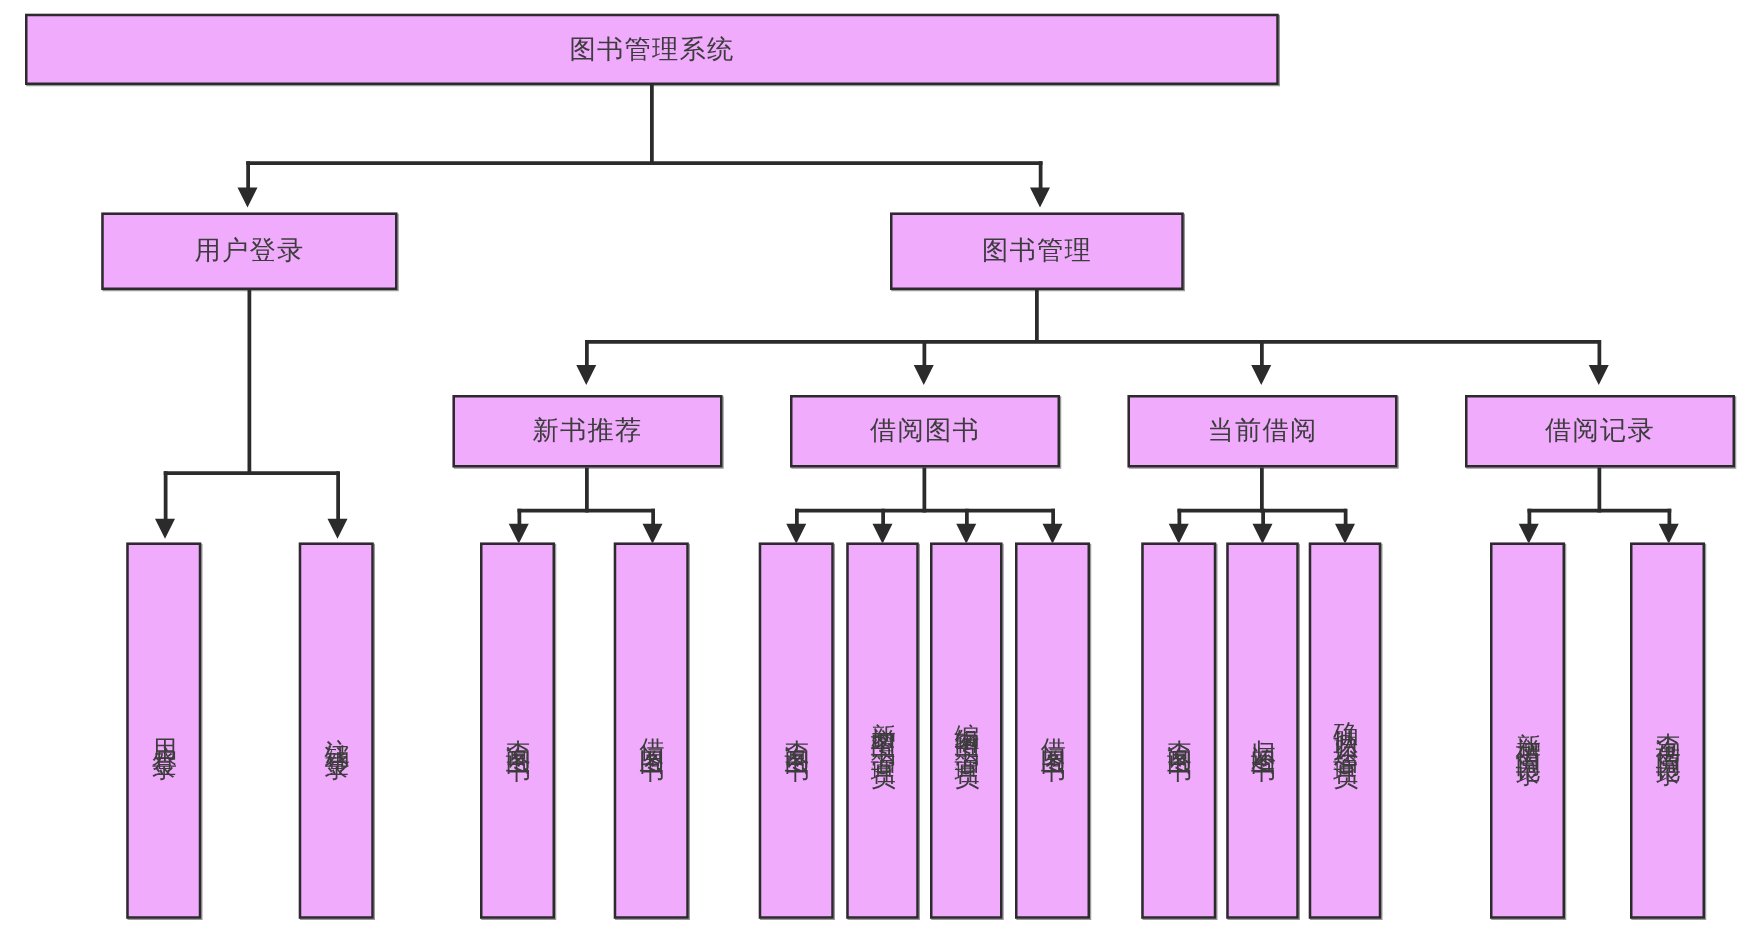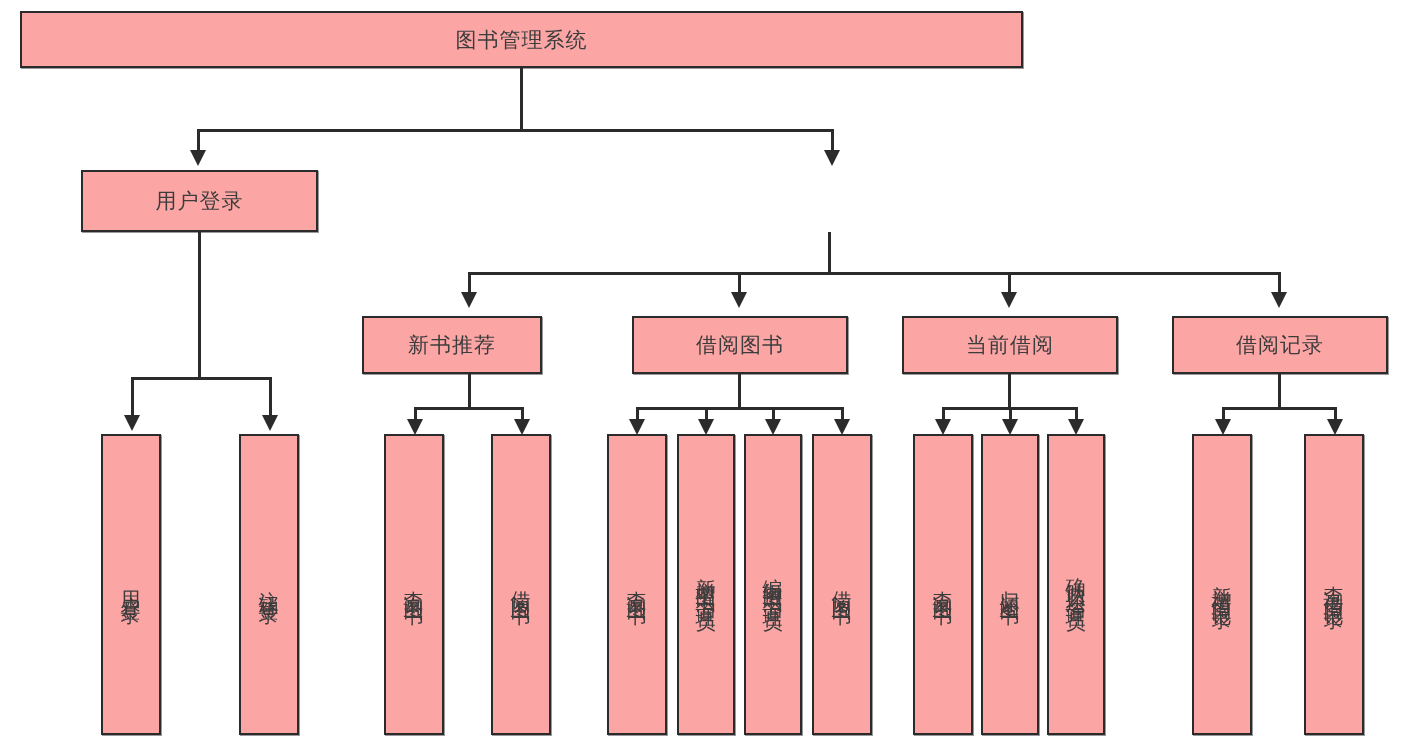--- a/index.html
+++ b/index.html
@@ -15,21 +15,21 @@
     position: relative;
     width: 1405px;
     height: 747px;
     background: #ffffff;
     overflow: hidden;
   }
   
   .node {
     position: absolute;
     box-sizing: border-box;
-    background: #fca5a5;
+    background: #f0abfc;
     border: 2px solid #2b2b2b;
     box-shadow: 1px 1px 0 0 #9a9a9a;
     display: flex;
     align-items: center;
     justify-content: center;
   }
   .node .label {
     font-size: 21px;
     letter-spacing: 1px;
     color: #3c3c3c;
@@ -97,40 +97,43 @@
   <div class="hline" style="left:197px; top:129px; width:637px;"></div>
   <div class="vline" style="left:197px; top:129px; height:23px;"></div>
   <div class="arrow" style="left:190px; top:150px;"></div>
   <div class="vline" style="left:831px; top:129px; height:23px;"></div>
   <div class="arrow" style="left:824px; top:150px;"></div>
 
   <div class="node" style="left:81px; top:170px; width:237px; height:62px;">
     <span class="label">用户登录</span>
   </div>
 
+  <div class="node" style="left:712px; top:170px; width:235px; height:62px;">
+    <span class="label">图书管理</span>
+  </div>
 
   <div class="vline" style="left:198px; top:232px; height:148px;"></div>
   <div class="hline" style="left:131px; top:377px; width:140px;"></div>
   <div class="vline" style="left:131px; top:377px; height:40px;"></div>
   <div class="arrow" style="left:124px; top:415px;"></div>
   <div class="vline" style="left:269px; top:377px; height:40px;"></div>
   <div class="arrow" style="left:262px; top:415px;"></div>
 
   <div class="vline" style="left:828px; top:232px; height:42px;"></div>
   <div class="hline" style="left:468px; top:272px; width:812px;"></div>
   <div class="vline" style="left:468px; top:272px; height:22px;"></div>
   <div class="arrow" style="left:461px; top:292px;"></div>
   <div class="vline" style="left:738px; top:272px; height:22px;"></div>
   <div class="arrow" style="left:731px; top:292px;"></div>
   <div class="vline" style="left:1008px; top:272px; height:22px;"></div>
   <div class="arrow" style="left:1001px; top:292px;"></div>
   <div class="vline" style="left:1278px; top:272px; height:22px;"></div>
   <div class="arrow" style="left:1271px; top:292px;"></div>
 
-  <div class="node" style="left:362px; top:316px; width:180px; height:58px;">
+  <div class="node" style="left:362px; top:316px; width:216px; height:58px;">
     <span class="label">新书推荐</span>
   </div>
   <div class="node" style="left:632px; top:316px; width:216px; height:58px;">
     <span class="label">借阅图书</span>
   </div>
   <div class="node" style="left:902px; top:316px; width:216px; height:58px;">
     <span class="label">当前借阅</span>
   </div>
   <div class="node" style="left:1172px; top:316px; width:216px; height:58px;">
     <span class="label">借阅记录</span>

